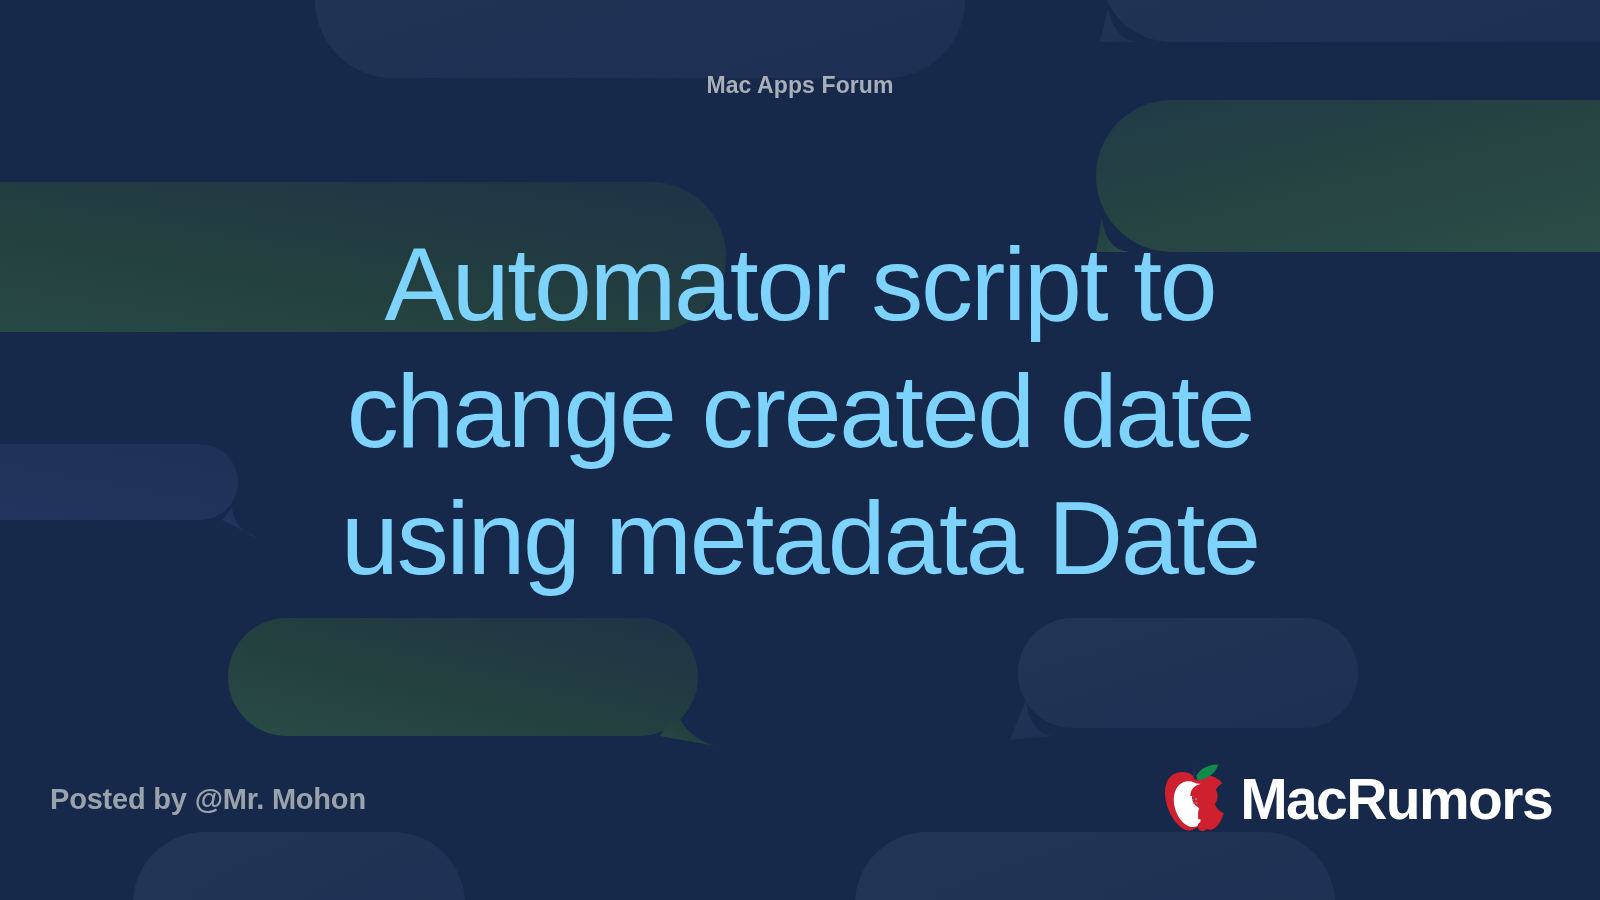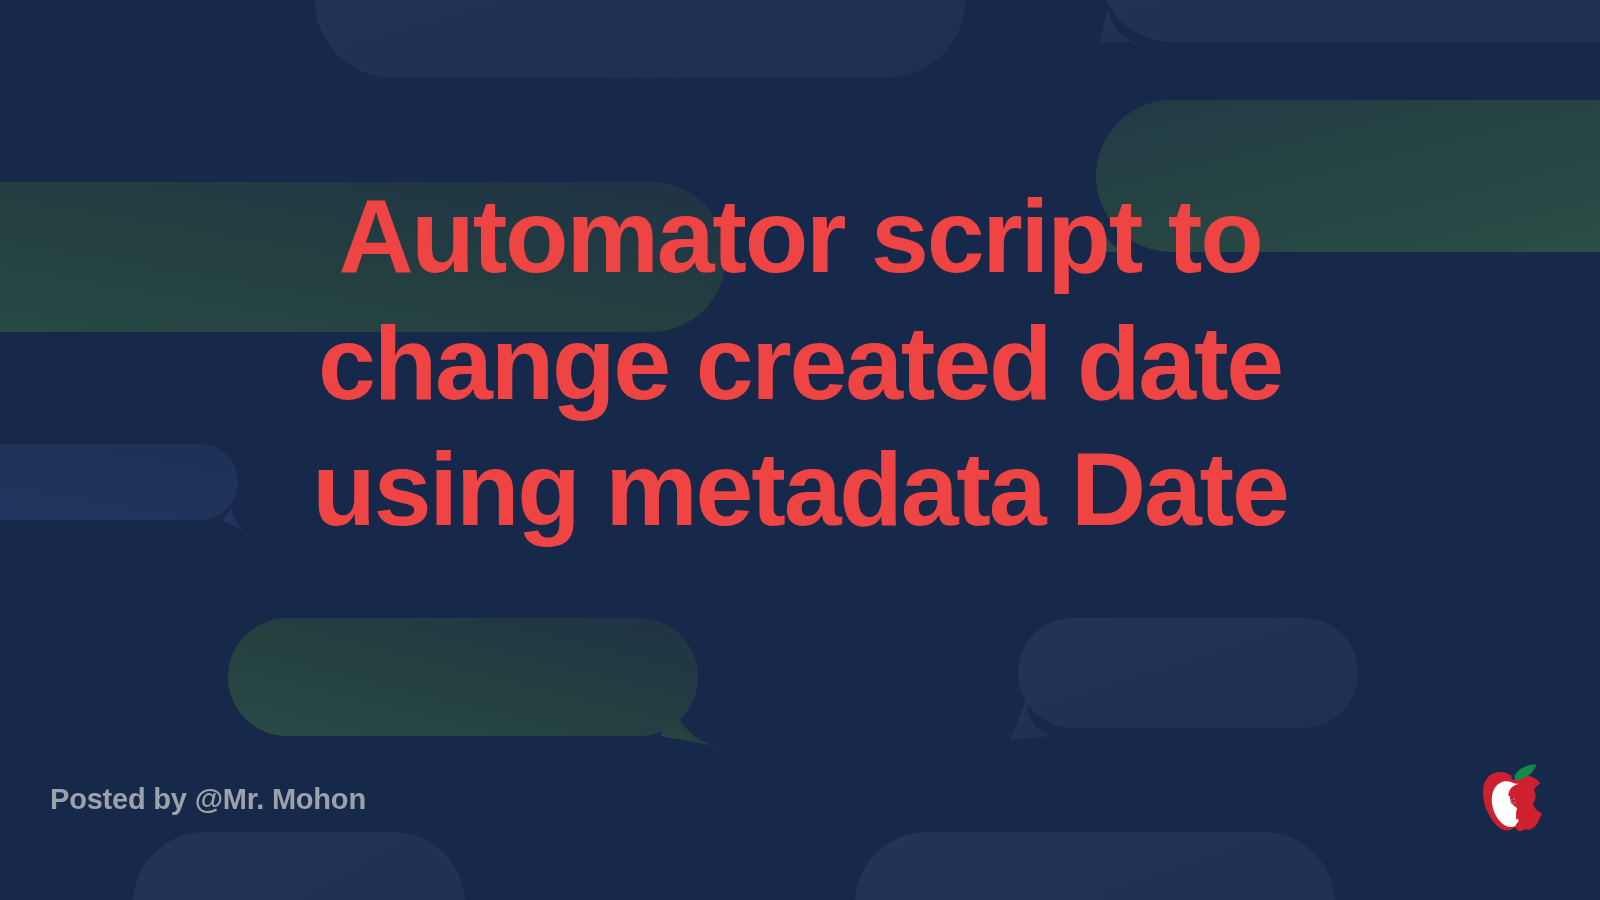--- a/index.html
+++ b/index.html
@@ -50,23 +50,23 @@
     flex: 1 1 auto;
     display: flex;
     align-items: center;
     justify-content: center;
     padding: 0 120px;
     margin-top: -34px;
   }
   .title {
     margin: 0;
     text-align: center;
-    color: #ef4444;
+    color: #7dd3fc;
     font-size: 104px;
-    font-weight: 700;
+    font-weight: 400;
     line-height: 1.22;
     letter-spacing: -2.2px;
     max-width: 1130px;
   }
 
   .footer {
     flex: 0 0 auto;
     display: flex;
     align-items: center;
     justify-content: space-between;
@@ -161,20 +161,21 @@
       <rect x="133" y="832" width="332" height="170" rx="72" ry="72" fill="url(#gBlueSoft)"></rect>
     </g>
 
     <g>
       <rect x="855" y="832" width="480" height="170" rx="72" ry="72" fill="url(#gBlueSoft)"></rect>
     </g>
   </svg>
 
   <div id="content">
 
+    <div class="forum-label">Mac Apps Forum</div>
 
     <div class="title-wrap">
       <h1 class="title">Automator script to change created date using metadata Date</h1>
     </div>
 
     <div class="footer">
 
       <div class="posted-by">Posted by @Mr. Mohon</div>
 
       <div class="brand">
@@ -227,17 +228,18 @@
                    C50 12 51 19 53 25 Z" fill="#1d2a5c"></path>
 
           <g fill="#8e9099">
             <rect x="46" y="50" width="2.2" height="2.2"></rect>
             <rect x="50" y="49" width="2.2" height="2.2"></rect>
             <rect x="47" y="54" width="2.2" height="2.2"></rect>
             <rect x="51" y="54" width="2.2" height="2.2"></rect>
           </g>
         </svg>
 
+        <span class="brand-word">MacRumors</span>
       </div>
 
     </div>
   </div>
 </div>
 
 </body></html>

